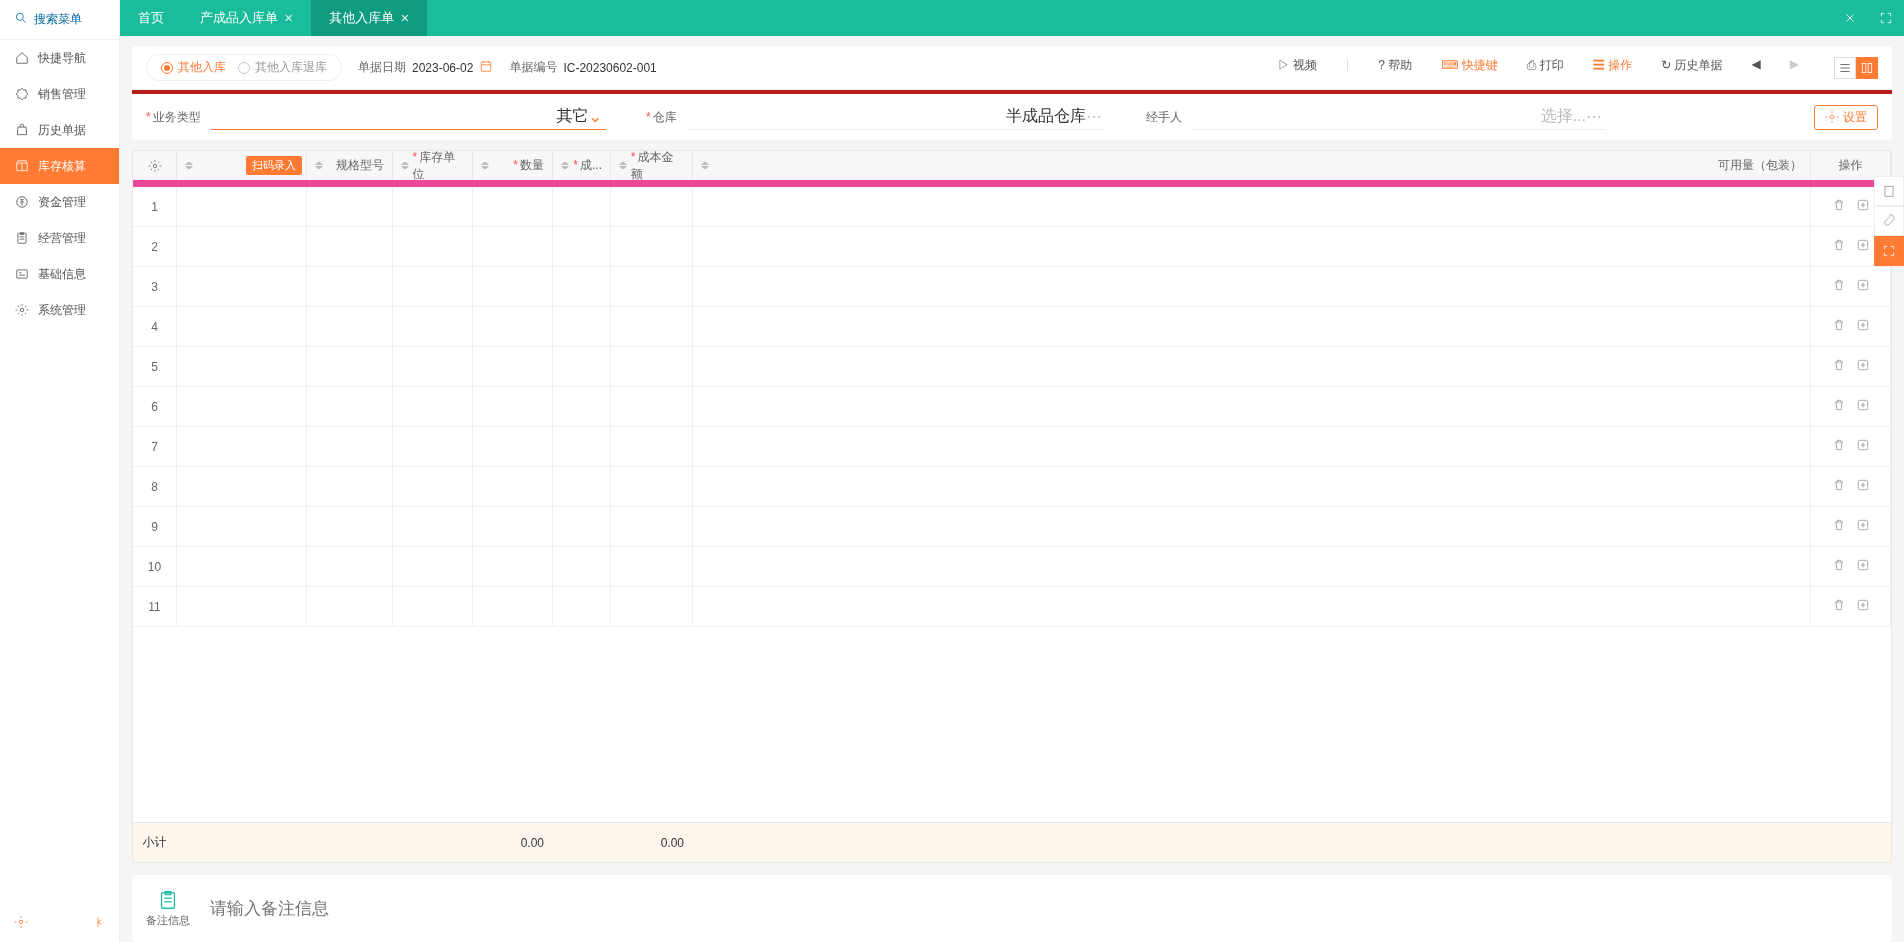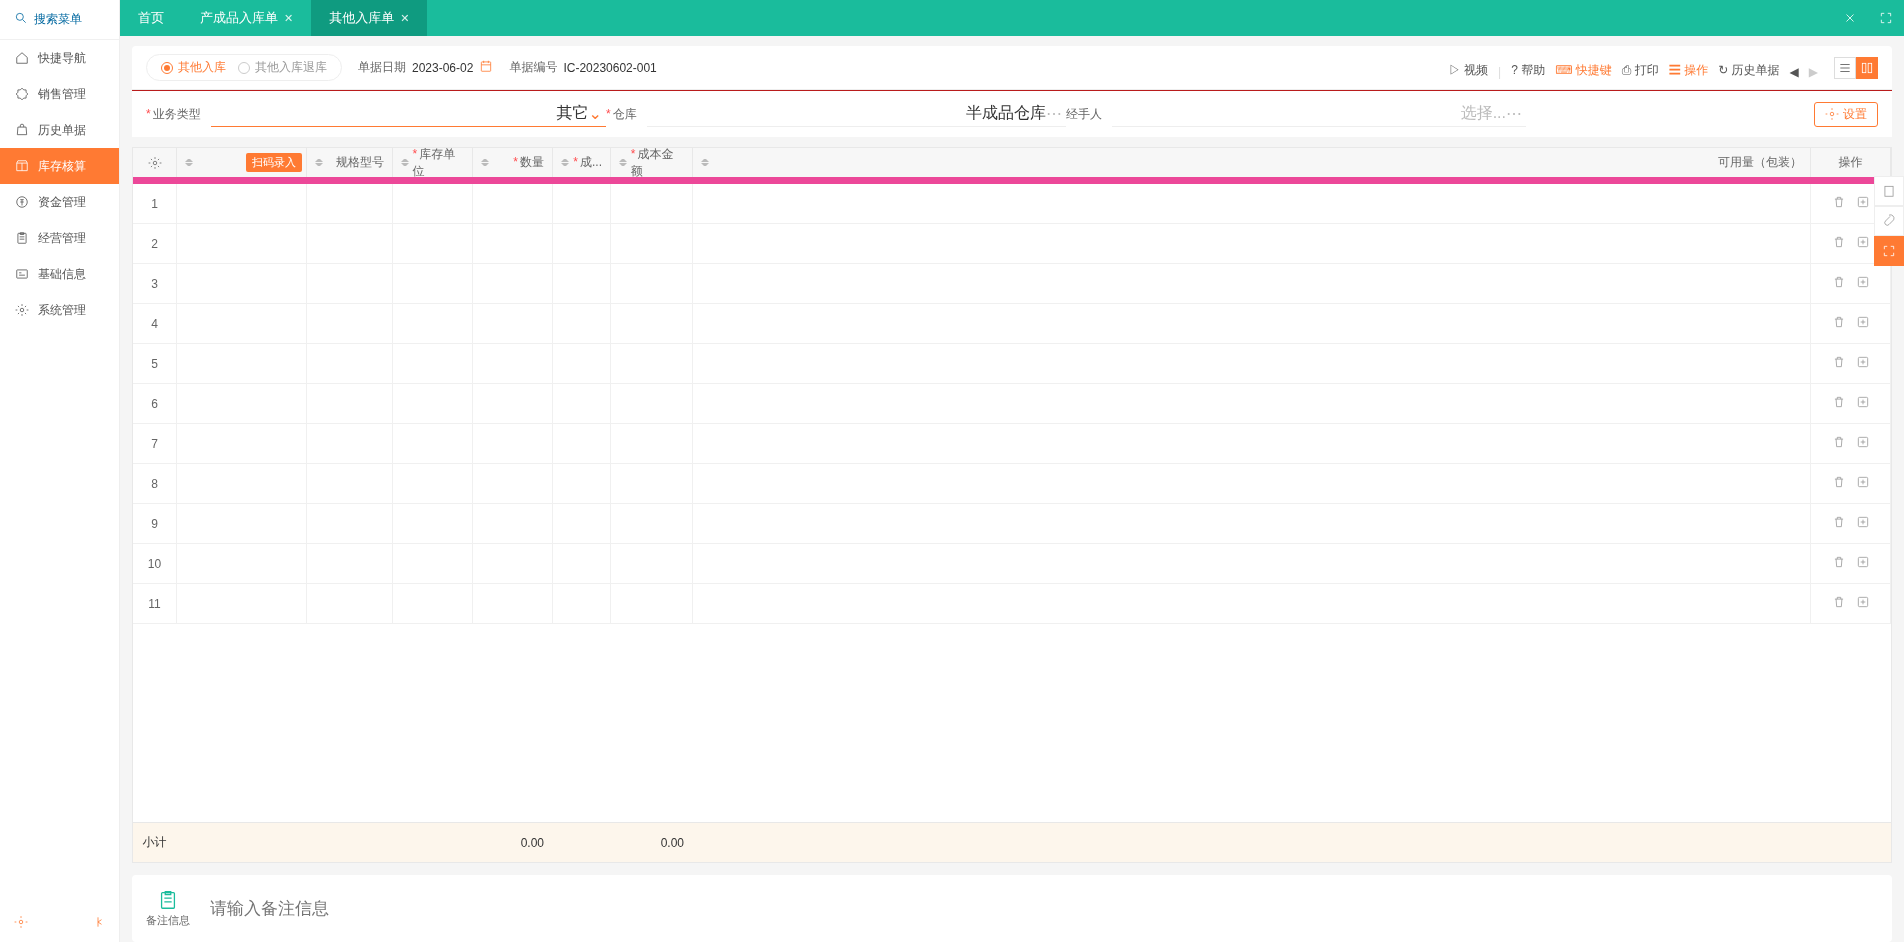--- a/index.html
+++ b/index.html
@@ -21,27 +21,27 @@
 .toolbar{height:44px;background:#fff;border-bottom:1px solid #eee;display:flex;align-items:center;padding:0 14px;gap:16px;margin:10px 12px 0;border-radius:4px 4px 0 0}
 .radio-group{display:flex;gap:12px;background:#fff;border:1px solid #eee;border-radius:16px;padding:4px 14px}
 .radio-opt{display:flex;align-items:center;gap:5px;color:#999}
 .radio-opt.sel{color:#ff7a33}
 .rdot{width:12px;height:12px;border:1px solid #ccc;border-radius:50%;display:flex;align-items:center;justify-content:center}
 .radio-opt.sel .rdot{border-color:#ff7a33}
 .radio-opt.sel .rdot::after{content:"";width:6px;height:6px;background:#ff7a33;border-radius:50%}
 .tb-field{display:flex;align-items:center;gap:6px;color:#666}
 .tb-field .val{color:#333}
 .cal-ico{color:#ff7a33}
-.toolbar-right{margin-left:auto;display:flex;align-items:flex-end;gap:10px;color:#555}
+.toolbar-right{margin-left:auto;display:flex;align-items:flex-start;gap:29px;color:#555}
 .toolbar-right .sep{color:#ddd}
 .orange{color:#ff7a33}
 .btn-view{display:flex;gap:0;margin-left:6px}
 .btn-view>div{width:22px;height:22px;border:1px solid #ddd;display:flex;align-items:center;justify-content:center;cursor:pointer}
 .btn-view>div.on{background:#ff7a33;color:#fff;border-color:#ff7a33}
-.form-row{background:#fff;display:flex;align-items:center;padding:10px 14px;margin:0 12px;border-top:1px solid #b91c1c}
+.form-row{background:#fff;display:flex;align-items:center;padding:10px 14px;gap:40px;margin:0 12px;border-top:4px solid #b91c1c}
 .ffield{display:flex;align-items:center;gap:10px;flex:1;max-width:460px}
 .flabel{color:#666}
 .req::before{content:"*";color:#ff4d4f;margin-right:2px}
 .finput{flex:1;border:none;border-bottom:1px solid #ff7a33;height:26px;padding:2px 4px;color:#333;font-size:16px;outline:none;display:flex;align-items:center;justify-content:flex-end}
 .finput.plain{border-bottom:1px solid #eee}
 .finput .drop{color:#ff7a33}
 .finput.plain .drop{color:#bbb}
 .placeholder{color:#bbb}
 .settings-btn{border:1px solid #ff7a33;color:#ff7a33;border-radius:3px;padding:3px 10px;display:flex;align-items:center;gap:4px;cursor:pointer;margin-left:auto}
 .grid-wrap{flex:1;margin:10px 12px 0;display:flex;flex-direction:column;min-height:0}

